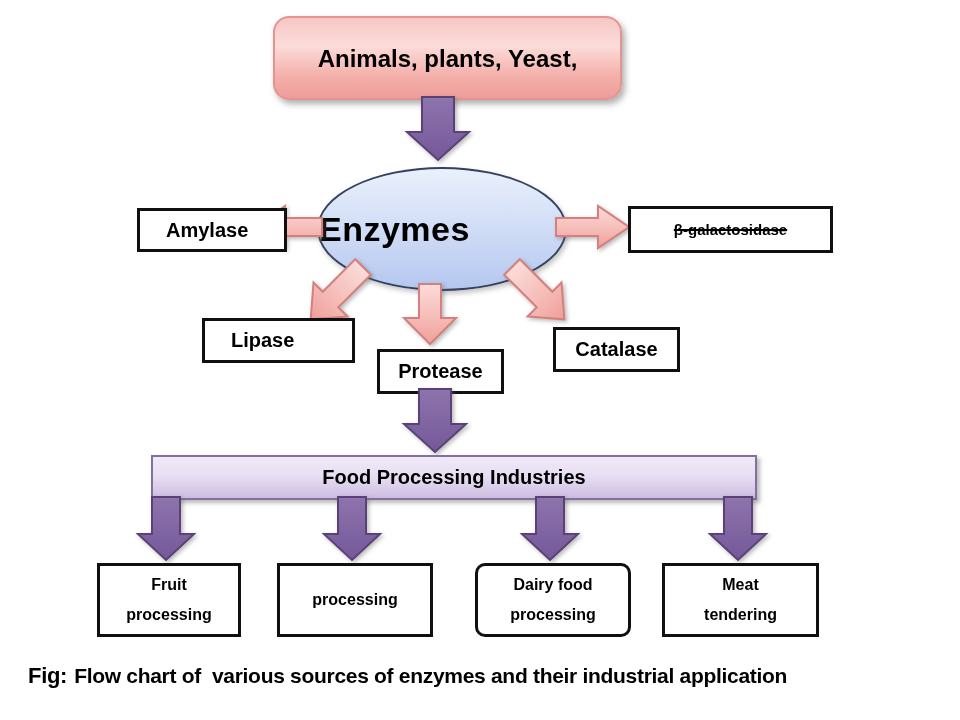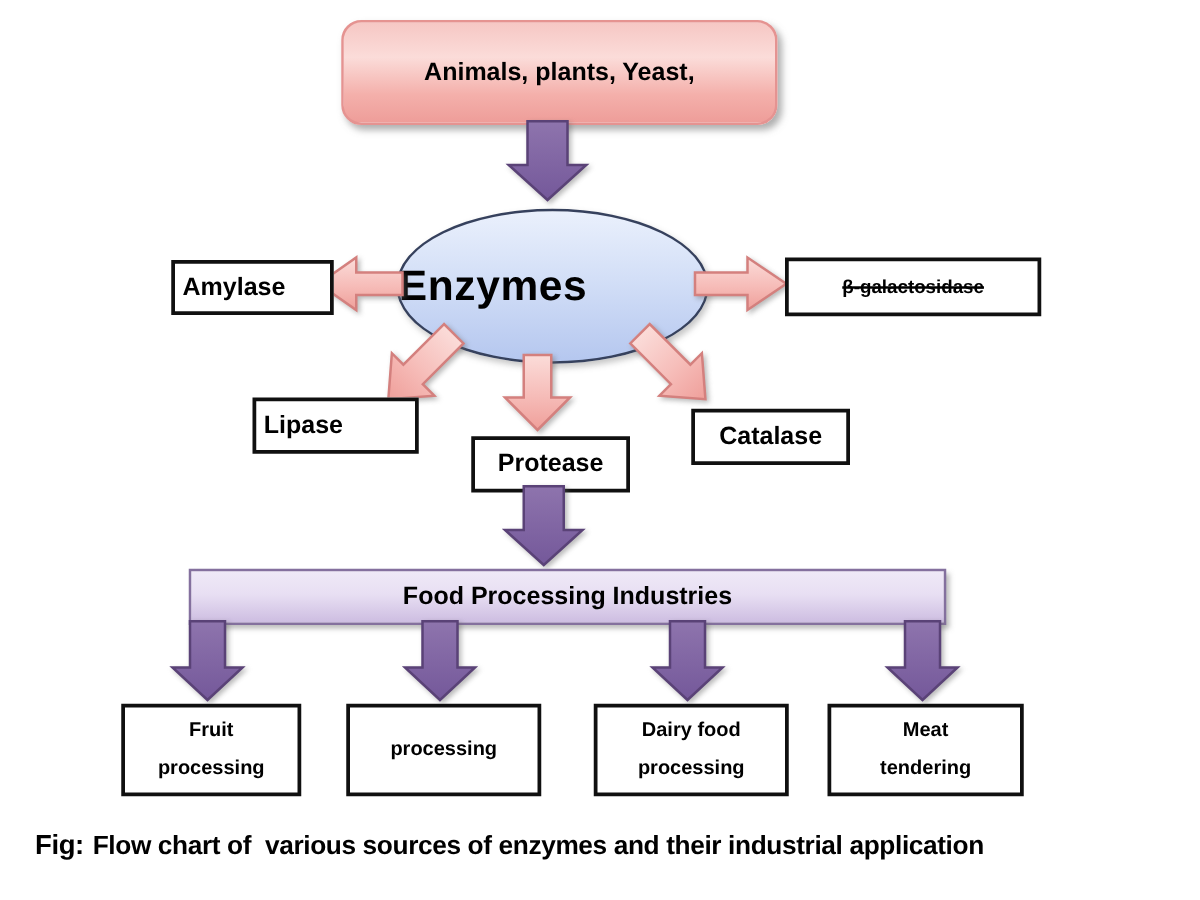--- a/index.html
+++ b/index.html
@@ -8,38 +8,38 @@
     font-family:"Liberation Sans","DejaVu Sans",sans-serif;color:#000;
   }
   .abs{position:absolute;}
   
   .source-box{
     left:273px;top:16px;width:345px;height:80px;border-radius:16px;
     border:2px solid #e59391;
     background:linear-gradient(180deg,#f6c7c4 0%,#fbdcd9 35%,#f4b0ab 72%,#ee9d99 100%);
     box-shadow:3px 4px 6px rgba(110,110,110,.55);
     display:flex;flex-direction:column;align-items:center;justify-content:center;
-    font-weight:bold;font-size:20px;line-height:27px;text-align:center;
+    font-weight:bold;font-size:24px;line-height:27px;text-align:center;
   }
   
   .ellipse{
     left:317px;top:167px;width:246px;height:120px;border-radius:50%;
     border:2px solid #36415d;
     background:linear-gradient(180deg,#eaf0fc 0%,#d3dff7 45%,#b5c7ef 100%);
     box-shadow:2px 3px 5px rgba(90,90,90,.35);
     display:flex;align-items:center;justify-content:flex-start;
     font-weight:bold;font-size:34px;letter-spacing:.5px;
   }
   
   .wbox{
     background:#fff;border:3px solid #101010;
     display:flex;align-items:center;justify-content:center;
     font-weight:bold;font-size:20px;
   }
-  .wbox.left{justify-content:flex-start;padding-left:6px;}
+  .wbox.left{justify-content:flex-start;padding-left:26px;}
   .box-amylase{left:137px;top:208px;width:118px;height:38px;}
   .box-bgal{left:628px;top:206px;width:199px;height:41px;}
   .box-bgal .strike{text-decoration:line-through;text-decoration-thickness:2px;font-size:15px;}
   .box-lipase{left:202px;top:318px;width:121px;height:39px;}
   .box-protease{left:377px;top:349px;width:121px;height:39px;}
   .box-catalase{left:553px;top:327px;width:121px;height:39px;}
   
   .industries-bar{
     left:151px;top:455px;width:602px;height:41px;
     border:2px solid #84709e;
@@ -49,21 +49,21 @@
     font-weight:bold;font-size:20px;
   }
   
   .app-box{
     top:563px;height:68px;background:#fff;border:3px solid #101010;
     display:flex;flex-direction:column;align-items:center;justify-content:center;
     font-weight:bold;font-size:16px;line-height:30px;text-align:center;
   }
   .app-0{left:97px;width:138px;}
   .app-1{left:277px;width:150px;}
-  .app-2{left:475px;width:150px;}
+  .app-2{left:475px;width:150px;border-radius:10px;}
   .app-3{left:662px;width:151px;}
   
   .caption{
     left:28px;top:663px;width:900px;font-size:21px;letter-spacing:-.3px;
     display:flex;align-items:baseline;white-space:pre;
   }
   .caption .pfx{font-weight:bold;font-size:22px;}
   .caption .txt{font-weight:bold;margin-left:7px;}
   svg.arrow{overflow:visible;filter:drop-shadow(2px 2px 2px rgba(100,100,100,.45));}
   .defs-holder{width:0;height:0;position:absolute;}

